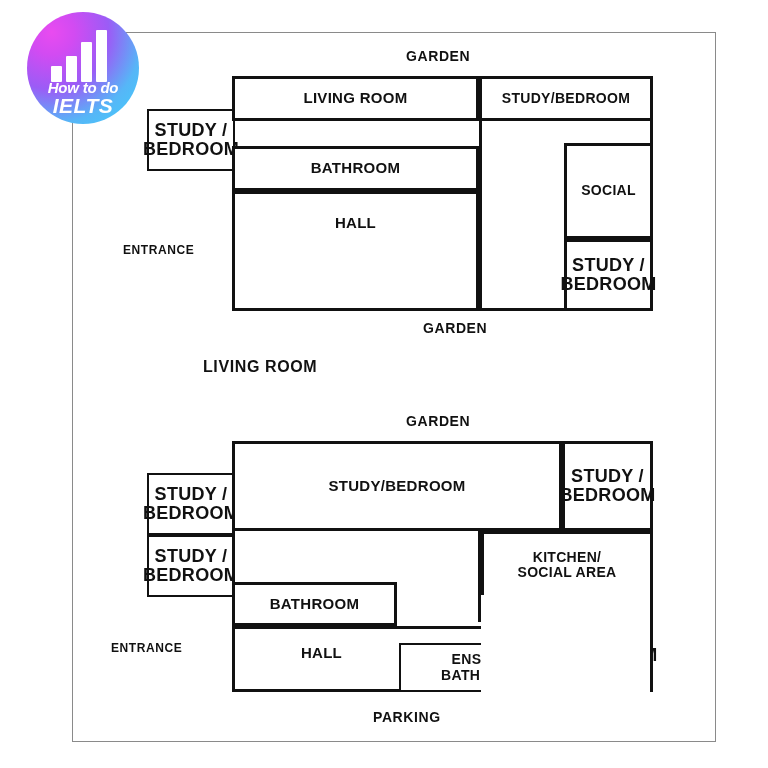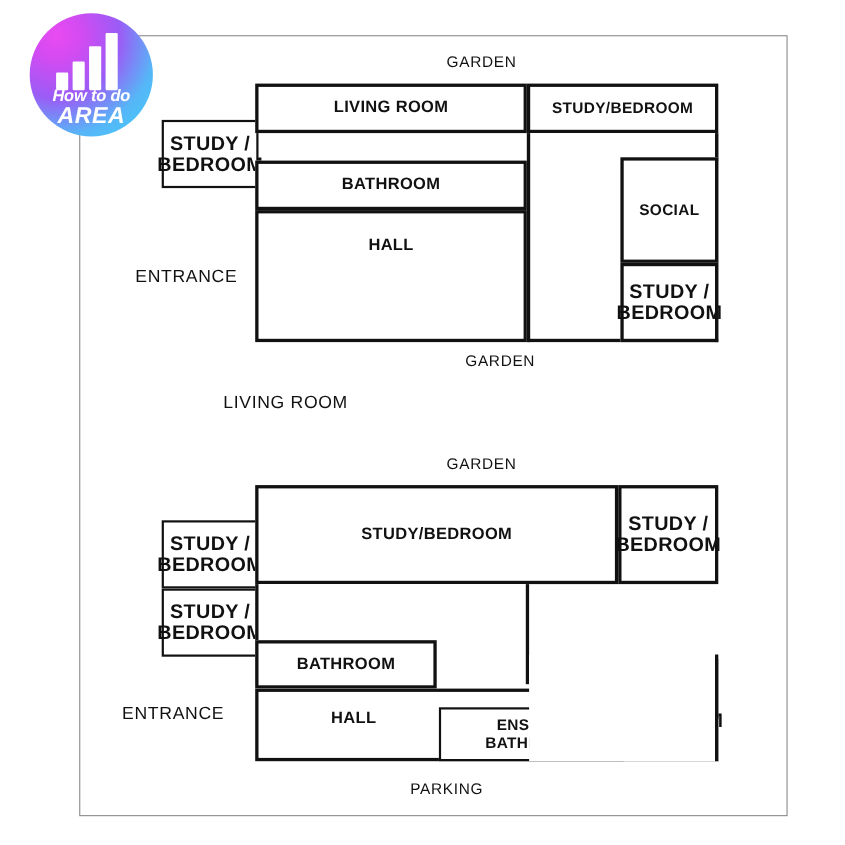--- a/index.html
+++ b/index.html
@@ -61,43 +61,43 @@
     font-weight:700;color:#111;
     letter-spacing:.3px;line-height:1.08;
     padding:0 2px;
   }
   .lbl-lg > span{font-size:15px;}
   .lbl-md > span{font-size:14px;}
   .lbl-sm > span{font-size:18px;}
 
   
   .outlabel{
-    position:absolute;color:#111;font-weight:400;
+    position:absolute;color:#111;font-weight:700;
     letter-spacing:.6px;white-space:nowrap;text-align:center;
   }
   .outlabel.g{font-size:14px;}
-  .outlabel.e{font-size:16px;}
+  .outlabel.e{font-size:12px;}
   .outlabel.cap{font-size:16px;}
 </style>
 </head>
 <body>
 
 <div id="stage">
 
   <div class="frame"></div>
 
   <div class="logo">
     <div class="logo-bars">
       <i></i>
         <i></i>
         <i></i>
         <i></i>
     </div>
     <div class="logo-t1">How to do</div>
-    <div class="logo-t2">AREA</div>
+    <div class="logo-t2">IELTS</div>
   </div>
 
   <div class="plan" style="left:0;top:0;width:768px;height:400px;">
 
     <div class="outlabel g" style="left:406px;top:48px;">GARDEN</div>
 
     <div class="outlabel e" style="left:123px;top:243px;">ENTRANCE</div>
 
     <div class="outlabel g" style="left:423px;top:320px;">GARDEN</div>
 
@@ -160,20 +160,24 @@
       <span>STUDY/BEDROOM</span>
     </div>
 
     <div class="room lbl-sm" style="left:562px;top:441px;width:91px;height:90px;">
       <span style="white-space:pre-line;">STUDY /
 BEDROOM</span>
     </div>
 
     <div class="room" style="left:232px;top:531px;width:249px;height:91px;border-top:none;border-bottom:none;"></div>
 
+    <div class="room lbl-md" style="left:481px;top:531px;width:172px;height:68px;">
+      <span style="white-space:pre-line;">KITCHEN/
+SOCIAL AREA</span>
+    </div>
 
     <div class="room lbl-lg" style="left:232px;top:582px;width:165px;height:44px;">
       <span>BATHROOM</span>
     </div>
 
     <div class="room lbl-lg" style="left:232px;top:626px;width:335px;height:66px;">
       <span style="position:relative;left:-78px;top:-6px;">HALL</span>
     </div>
 
     <div class="room thin lbl-md" style="left:399px;top:643px;width:168px;height:49px;">

